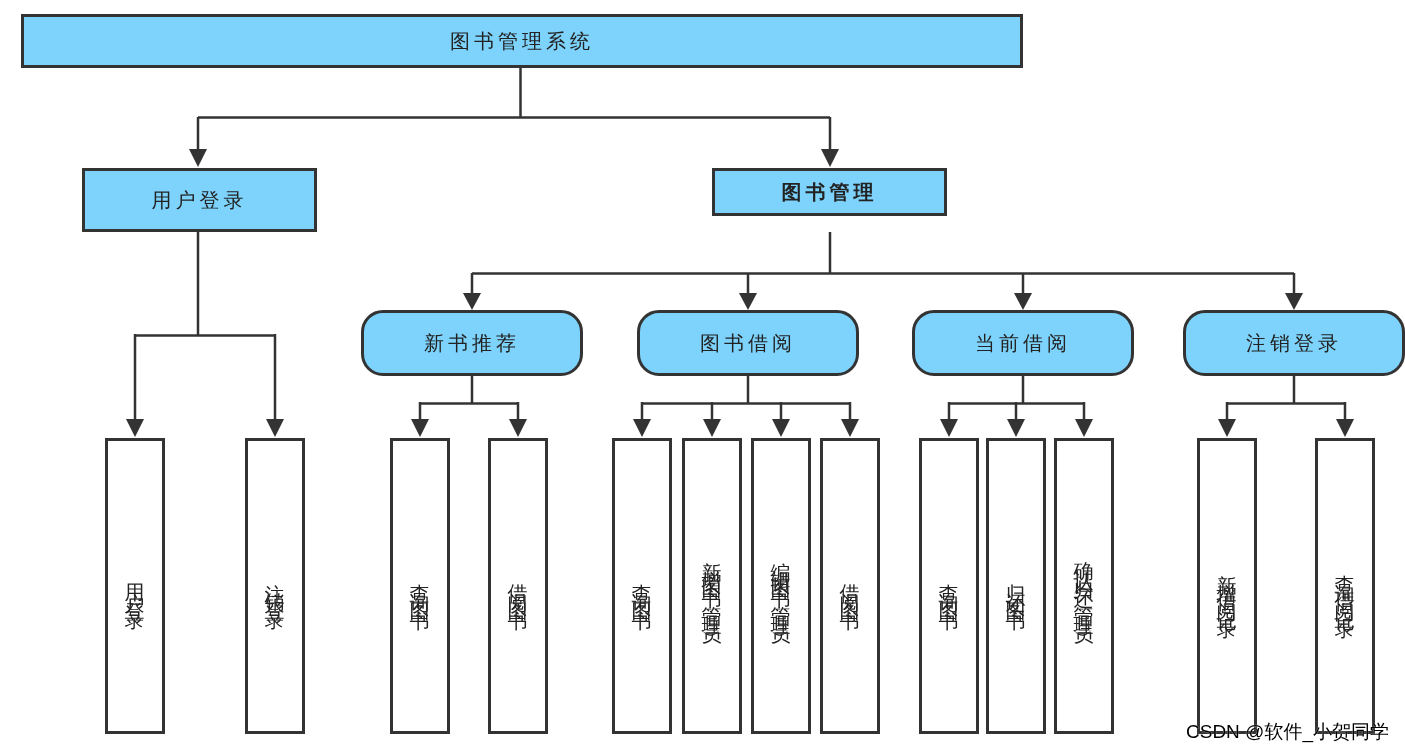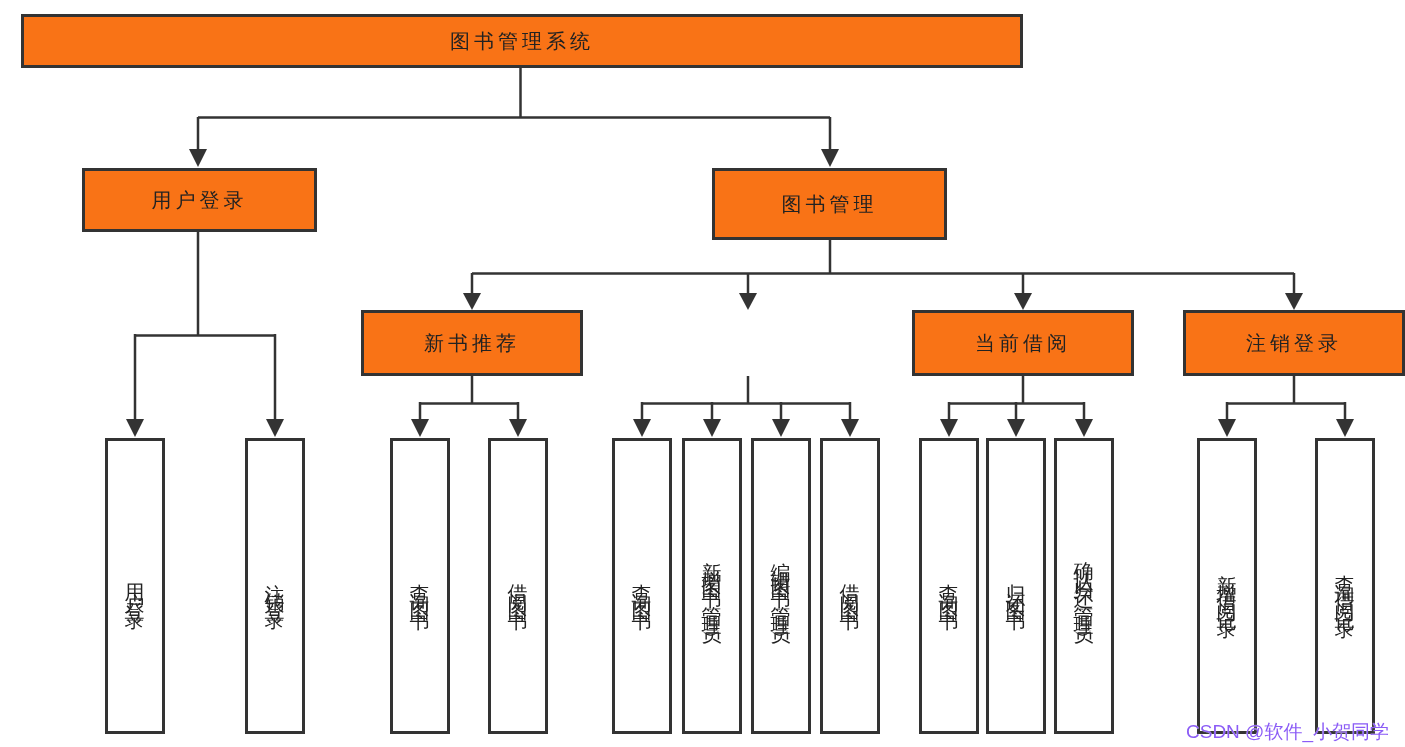--- a/index.html
+++ b/index.html
@@ -12,38 +12,38 @@
     overflow: hidden;
   }
   .wires {
     position: absolute;
     left: 0; top: 0;
     width: 1405px; height: 747px;
   }
   .box {
     position: absolute;
     box-sizing: border-box;
-    background: #f97316;
+    background: #7dd3fc;
     border: 3px solid #333333;
     display: flex;
     align-items: center;
     justify-content: center;
   }
   .box span {
     color: #222222;
     font-size: 20px;
     letter-spacing: 4px;
     white-space: nowrap;
     line-height: 1;
   }
   
   .root-box  { left: 21px;   top: 14px;  width: 1002px; height: 54px; }
   .l2-a      { left: 82px;   top: 168px; width: 235px;  height: 64px; }
-  .l2-b      { left: 712px;  top: 168px; width: 235px;  height: 72px; }
-  .l3        { top: 310px; width: 222px; height: 66px; }
+  .l2-b      { left: 712px;  top: 168px; width: 235px;  height: 48px; font-weight: bold; }
+  .l3        { top: 310px; width: 222px; height: 66px; border-radius: 22px; }
   .l3-1 { left: 361px; }
   .l3-2 { left: 637px; }
   .l3-3 { left: 912px; align-items: center; }
   .l3-4 { left: 1183px; }
   
   .vbox {
     position: absolute;
     top: 438px;
     width: 60px;
     height: 296px;
@@ -74,21 +74,21 @@
   .v9  { left: 919px; }
   .v10 { left: 986px; }
   .v11 { left: 1054px; }
   .v12 { left: 1197px; }
   .v13 { left: 1315px; }
   .watermark {
     position: absolute;
     left: 1186px;
     top: 719px;
     font-size: 19px;
-    color: #8b5cf6;
+    color: #000000;
     white-space: nowrap;
     text-shadow: 0 0 1px #ffffff;
   }
 </style>
 </head>
 <body>
 
 <div class="canvas">
 
   <svg class="wires" viewBox="0 0 1405 747" aria-hidden="true">
@@ -175,20 +175,23 @@
   <div class="box l2-a">
     <span>用户登录</span>
   </div>
   <div class="box l2-b">
     <span>图书管理</span>
   </div>
 
   <div class="box l3 l3-1">
     <span>新书推荐</span>
   </div>
+  <div class="box l3 l3-2">
+    <span>图书借阅</span>
+  </div>
   <div class="box l3 l3-3">
     <span>当前借阅</span>
   </div>
   <div class="box l3 l3-4">
     <span>注销登录</span>
   </div>
 
   <div class="vbox v1">
     <span>用户登录</span>
   </div>

